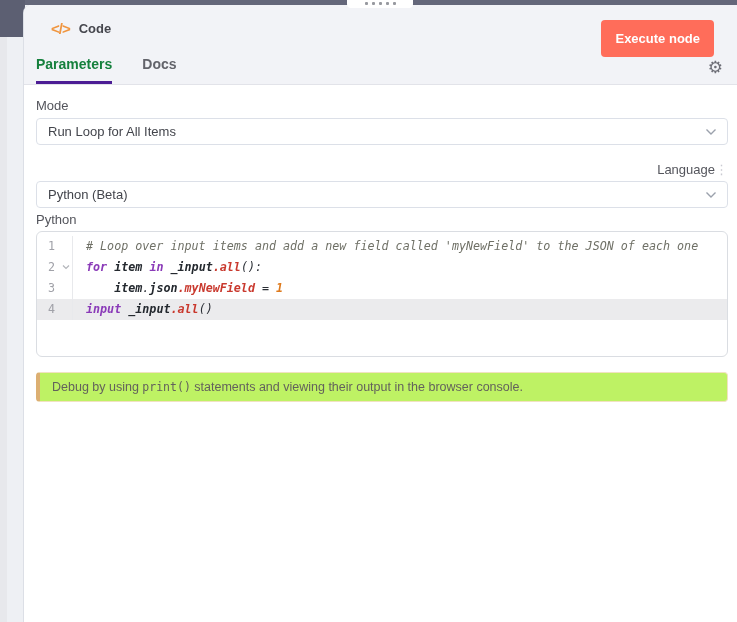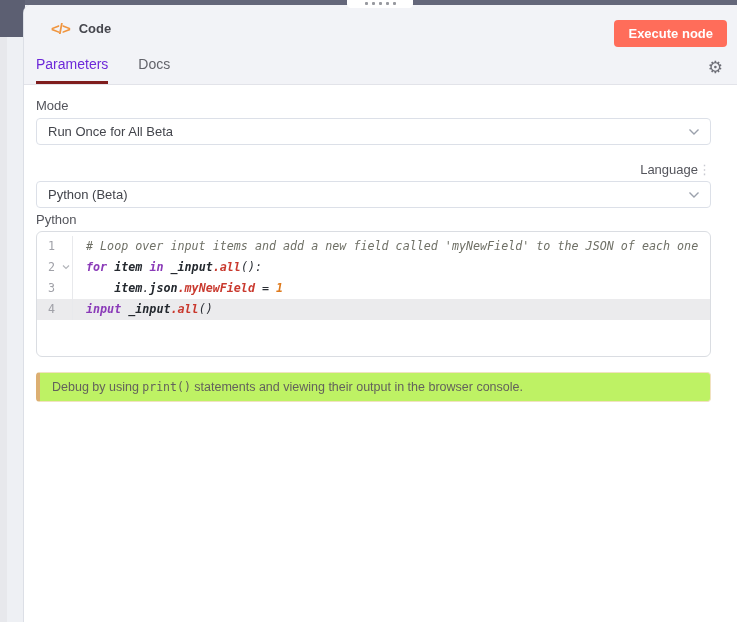--- a/index.html
+++ b/index.html
@@ -30,32 +30,32 @@
     box-shadow:-1px 0 0 #dcdfe6;
   }
   .panel-header {
     position:relative; height:80px; background:#f2f3f7;
     border-bottom:1px solid #e2e3e9; border-top-left-radius:8px;
   }
   .title-row { position:absolute; left:27px; top:15px; display:flex; align-items:center; gap:9px; }
   .node-icon { color:#f0953f; font-weight:700; font-size:15px; letter-spacing:-1px; }
   .panel-title { font-size:13px; font-weight:600; color:#45464d; }
   .execute-btn {
-    position:absolute; right:10px; top:15px; height:27px;
+    position:absolute; right:23px; top:15px; height:37px;
     background:#ff6d5a; color:#ffffff; border:none; border-radius:4px;
     font-family:inherit; font-size:13px; font-weight:600; padding:6px 14px; cursor:pointer;
   }
   .tabs { position:absolute; left:12px; bottom:0; display:flex; gap:30px; }
   .tab { font-size:14px; padding-bottom:9px; cursor:pointer; }
-  .tab.active { color:#6d28d9; font-weight:400; border-bottom:3px solid #7f1d1d; }
-  .tab.inactive { color:#62636a; font-weight:400; padding-bottom:12px; }
+  .tab.active { color:#15803d; font-weight:700; border-bottom:3px solid #4c1d95; }
+  .tab.inactive { color:#62636a; font-weight:700; padding-bottom:12px; }
   .gear { position:absolute; right:14px; bottom:8px; font-size:17px; color:#6e6f77; line-height:1; cursor:pointer; }
 
   
-  .content { padding:0 26px 0 12px; }
+  .content { padding:0 9px 0 12px; }
   .field-label { font-size:13px; color:#54555c; margin-top:13px; }
   .field-label-row { display:flex; justify-content:flex-end; align-items:center; margin-top:17px; }
   .dots-menu { color:#c9cad1; font-size:13px; line-height:10px; letter-spacing:0; cursor:pointer; }
   .select {
     margin-top:5px; height:27px; border:1px solid #dce0e8; border-radius:4px;
     display:flex; align-items:center; padding:0 10px 0 11px;
     font-size:13px; color:#43454c; background:#fff; cursor:pointer;
   }
   .select .sel-value { flex:1; }
   .select svg { flex:none; }
@@ -118,21 +118,21 @@
       <div class="tab active">Parameters</div>
       <div class="tab inactive">Docs</div>
     </div>
     <div class="gear">⚙</div>
   </div>
 
   <div class="content">
 
     <div class="field-label">Mode</div>
     <div class="select" role="combobox">
-      <span class="sel-value">Run Once for All Beta</span>
+      <span class="sel-value">Run Loop for All Items</span>
       <svg width="12" height="8" viewBox="0 0 12 8">
           <path d="M1.5 1.5 L6 6 L10.5 1.5" fill="none" stroke="#9ba1ac" stroke-width="1.4"></path>
         </svg>
     </div>
 
     <div class="field-label-row">
       <span class="field-label" style="margin-top:0">Language</span>
       <span class="dots-menu">⋮</span>
     </div>
     <div class="select lang-select" role="combobox">

